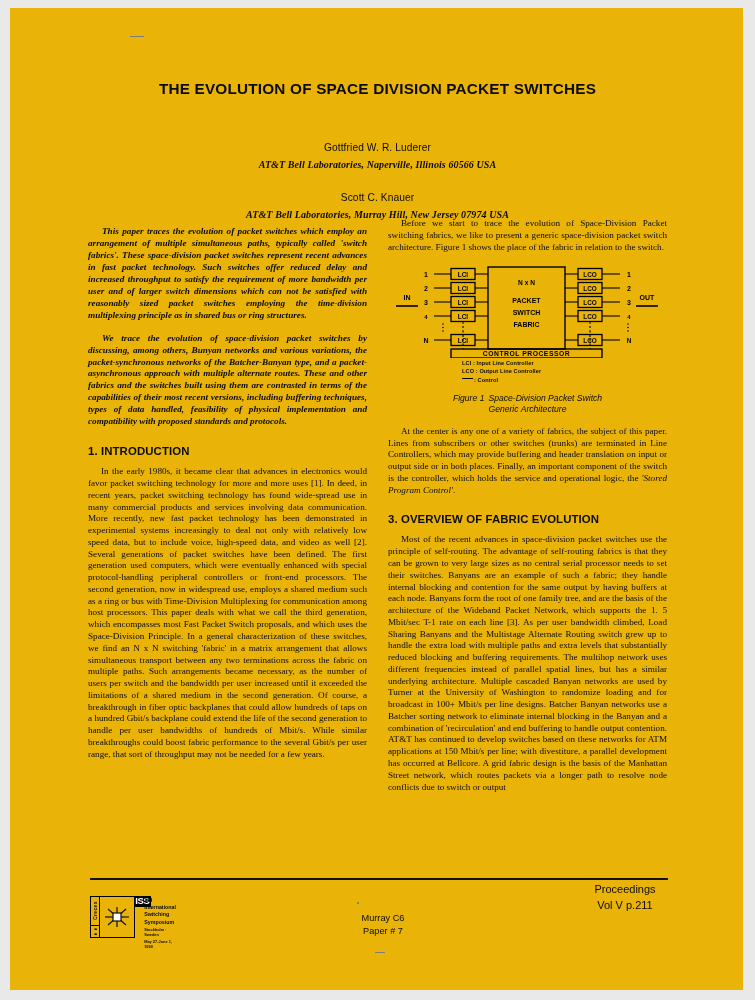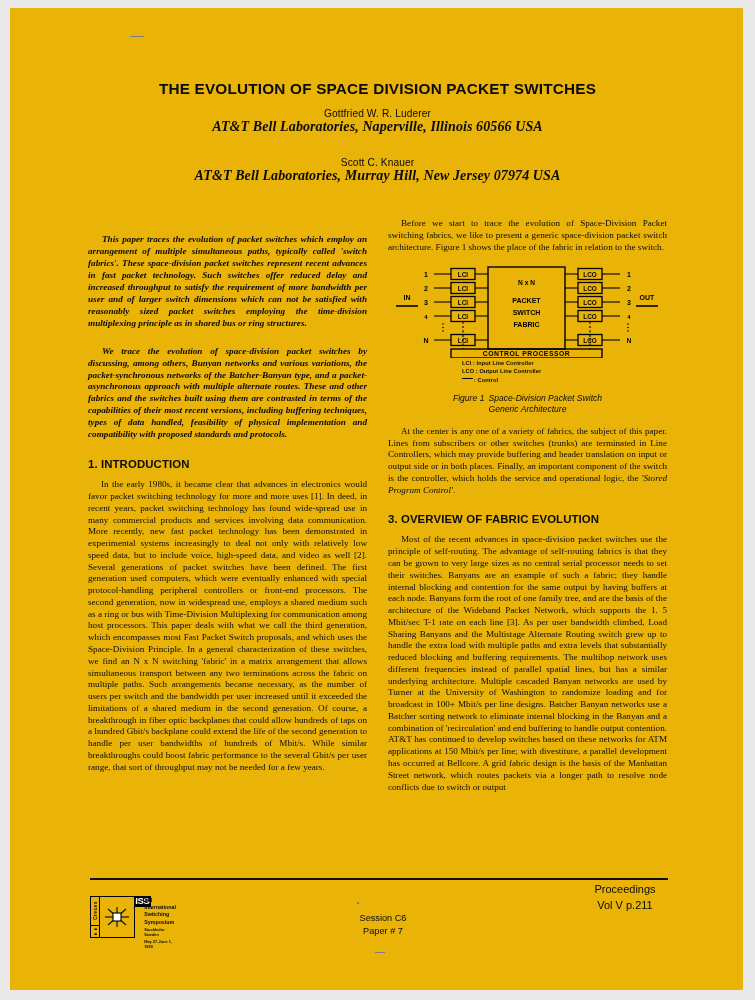--- a/index.html
+++ b/index.html
@@ -48,28 +48,29 @@
   }
   .doc-title {
     font-size: 15.3px;
     font-weight: bold;
     letter-spacing: 0.2px;
     margin: 0;
     line-height: 1.2;
   }
   .author-name {
     font-size: 10.2px;
-    margin-top: 10px;
+    margin-top: 44px;
     letter-spacing: 0.1px;
   }
   .author-affil {
     font-family: "Liberation Serif", serif;
     font-style: italic;
     font-weight: bold;
-    font-size: 14px;
+    font-size: 10px;
+    margin-top: 6px;
     letter-spacing: 0.1px;
   }
   .author-block-2 .author-name { margin-top: 22px; }
 
   
   .col {
     position: absolute;
     top: 218px;
     width: 279px;
     font-family: "Liberation Serif", serif;
@@ -104,21 +105,21 @@
     text-indent: 13px;
     hyphens: auto;
   }
   p.abs {
     font-family: "Liberation Serif", serif;
     font-style: italic;
     font-weight: bold;
     font-size: 9.2px;
     line-height: 1.30;
     text-align: justify;
-    margin: 16px 0 11px 0;
+    margin: 8px 0 11px 0;
     text-indent: 14px;
   }
   .it { font-style: italic; }
 
   
   .figure {
     margin: 9px 0 10px 0;
   }
   .fig-canvas {
     position: relative;
@@ -454,21 +455,21 @@
       <div>XIII</div>
       <div>International</div>
       <div>Switching</div>
       <div>Symposium</div>
       <div class="small">Stockholm · Sweden</div>
       <div class="small">May 27-June 1, 1990</div>
     </div>
   </div>
 
   <div class="footer-center">
-    <div>Session C6</div>
+    <div>Murray C6</div>
     <div>Paper # 7</div>
   </div>
 
   <div class="footer-right">
     <div>Proceedings</div>
     <div>Vol V  p.211</div>
   </div>
 
 </div>
 

